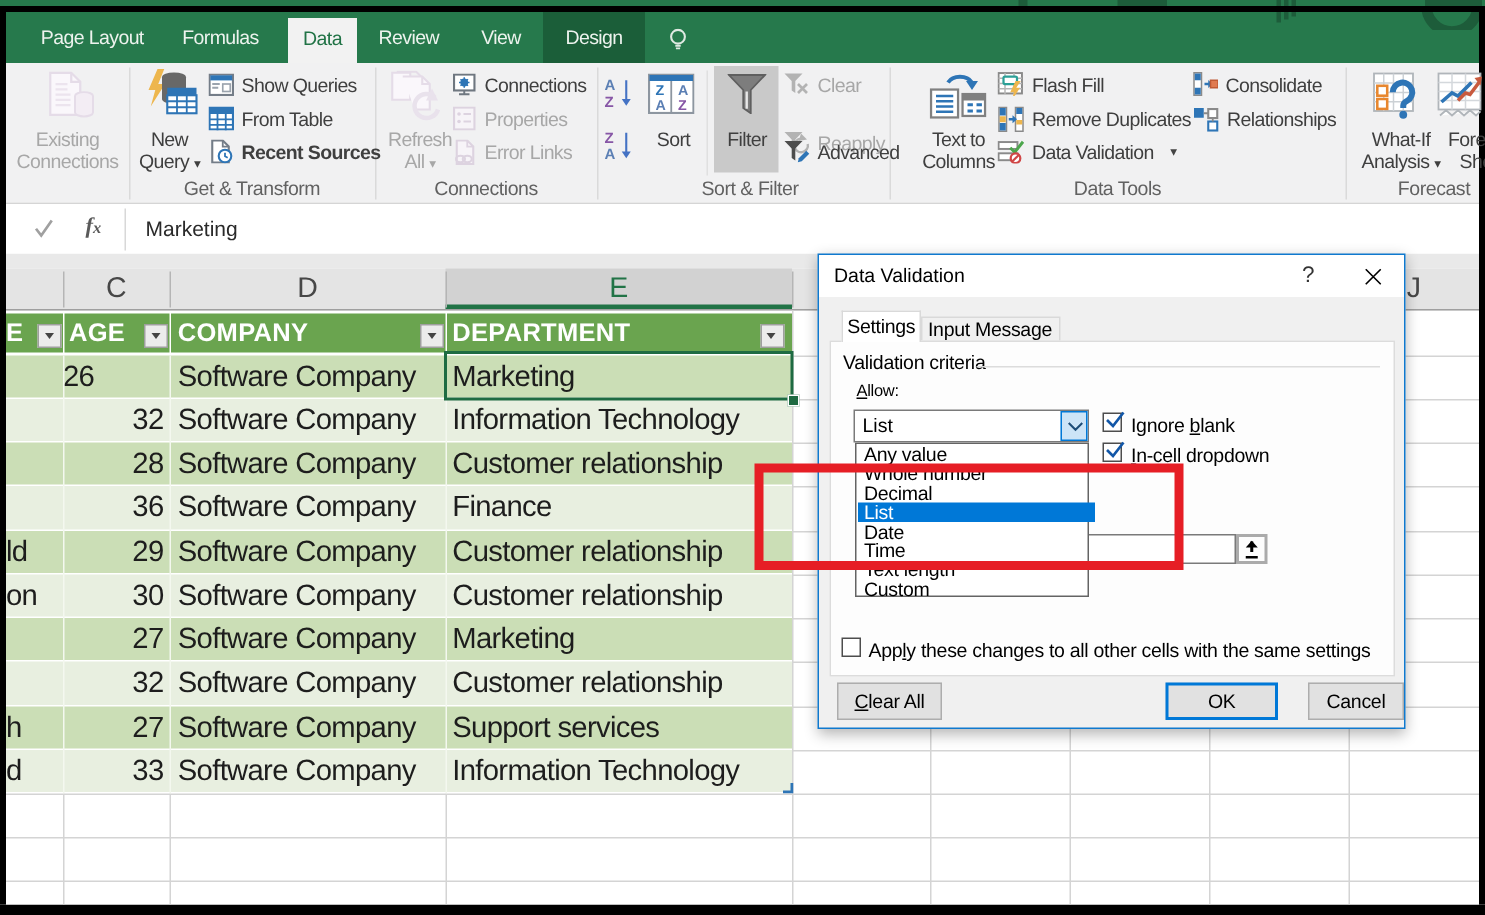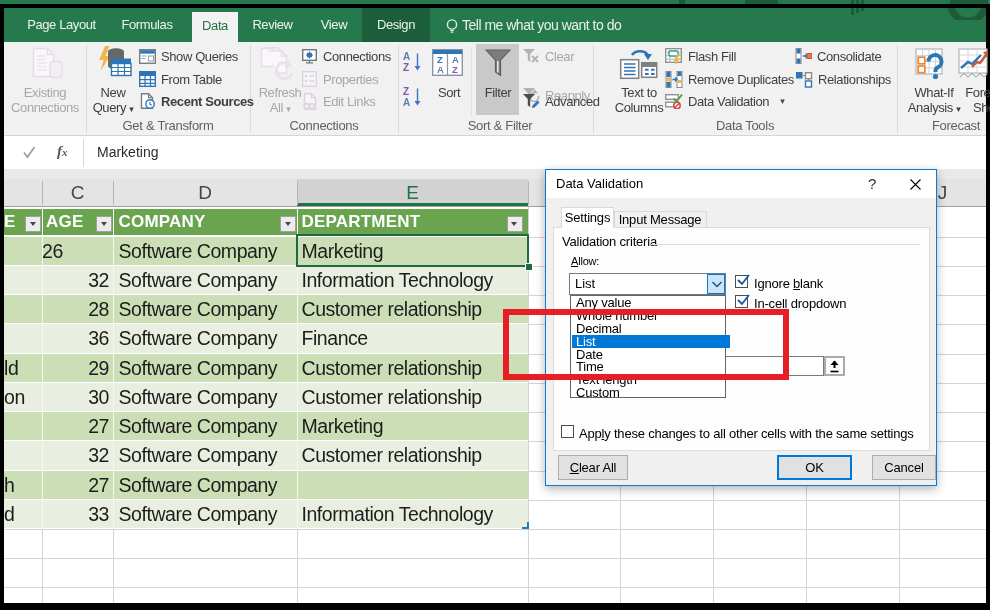--- a/index.html
+++ b/index.html
@@ -100,21 +100,20 @@
   <div class="tab" style="left:22px;width:71px;">Page Layout</div>
   <div class="tab" style="left:114px;width:58px;">Formulas</div>
   <div class="tab" id="tab-data" style="left:188px;width:46px;">Data</div>
   <div class="tab" style="left:241px;width:55px;">Review</div>
   <div class="tab" style="left:309px;width:42px;">View</div>
   <div class="tab" id="tab-design" style="left:358px;width:68px;">Design</div>
   <svg style="position:absolute;left:441px;top:11px;" width="14" height="15" viewBox="0 0 14 15">
     <circle cx="7" cy="5.5" r="4.6" fill="none" stroke="#dfe9e2" stroke-width="1.4"></circle>
     <path d="M5.2 11.5h3.6M5.6 13.2h2.8" stroke="#dfe9e2" stroke-width="1.2" fill="none"></path>
   </svg>
-  <div id="tellme" style="left:458px;">Tell me what you want to do</div>
   <svg style="position:absolute;left:940px;top:0;" width="42" height="12" viewBox="0 0 42 12">
     <circle cx="24" cy="-4" r="17" fill="none" stroke="#1d5c3a" stroke-width="7"></circle>
   </svg>
   <div style="position:absolute;left:847px;top:0;width:3px;height:7px;background:#1d5c3a;"></div>
   <div style="position:absolute;left:852px;top:0;width:3px;height:5px;background:#1d5c3a;"></div>
   <div style="position:absolute;left:857px;top:0;width:3px;height:3px;background:#1d5c3a;"></div>
 </div>
 <div class="abs" id="ribbon">
   <div class="rsep" style="left:82px;"></div>
   <div class="rsep" style="left:246px;"></div>
@@ -211,21 +210,21 @@
     </svg>
       <span>Properties</span>
   </div>
   <div class="rsmall dis" style="left:297px;top:50px;">
     <svg width="17" height="17" viewBox="0 0 17 17">
       <path d="M3.5 0.7h7l4 4v11.6h-11z" fill="#f7f4f8" stroke="#ddd3e0" stroke-width="1.4"></path>
       <path d="M10.5 0.7v4h4" fill="none" stroke="#ddd3e0" stroke-width="1.2"></path>
       <ellipse cx="6" cy="13" rx="3" ry="2.2" fill="none" stroke="#ddd3e0" stroke-width="1.4"></ellipse>
       <ellipse cx="10.5" cy="13" rx="3" ry="2.2" fill="none" stroke="#ddd3e0" stroke-width="1.4"></ellipse>
     </svg>
-      <span>Edit Links</span>
+      <span>Error Links</span>
   </div>
 
   <svg style="position:absolute;left:399px;top:9px;" width="22" height="21" viewBox="0 0 22 21">
     <text x="0" y="9" font-size="10" font-weight="bold" fill="#5b7fb4" font-family="Liberation Sans">A</text>
     <text x="0" y="20" font-size="10" font-weight="bold" fill="#8756a6" font-family="Liberation Sans">Z</text>
     <path d="M14.5 2.5v13.5" stroke="#4472c4" stroke-width="1.4"></path>
     <polygon points="11.5,15 17.5,15 14.5,19.5" fill="#4472c4"></polygon>
   </svg>
   <svg style="position:absolute;left:399px;top:44px;" width="22" height="21" viewBox="0 0 22 21">
     <text x="0" y="9" font-size="10" font-weight="bold" fill="#8756a6" font-family="Liberation Sans">Z</text>
@@ -470,20 +469,21 @@
   <div class="ct" style="left:297.5px;top:213.9px;">Customer relationship</div>
   <div class="ct" style="left:38px;top:243.1px;width:67px;text-align:right;">27</div>
   <div class="ct" style="left:114.5px;top:243.1px;">Software Company</div>
   <div class="ct" style="left:297.5px;top:243.1px;">Marketing</div>
   <div class="ct" style="left:38px;top:272.3px;width:67px;text-align:right;">32</div>
   <div class="ct" style="left:114.5px;top:272.3px;">Software Company</div>
   <div class="ct" style="left:297.5px;top:272.3px;">Customer relationship</div>
   <div class="ct" style="left:0px;top:301.6px;">h</div>
   <div class="ct" style="left:38px;top:301.6px;width:67px;text-align:right;">27</div>
   <div class="ct" style="left:114.5px;top:301.6px;">Software Company</div>
+  <div class="ct" style="left:297.5px;top:301.6px;">Support services</div>
   <div class="ct" style="left:0px;top:330.8px;">d</div>
   <div class="ct" style="left:38px;top:330.8px;width:67px;text-align:right;">33</div>
   <div class="ct" style="left:114.5px;top:330.8px;">Software Company</div>
   <div class="ct" style="left:297.5px;top:330.8px;">Information Technology</div>
 
   <div style="position:absolute;left:38px;top:67.7px;width:1px;height:292.3px;background:#f4f8ef;"></div>
   <div style="position:absolute;left:109px;top:67.7px;width:1px;height:292.3px;background:#f4f8ef;"></div>
   <div style="position:absolute;left:293px;top:67.7px;width:1px;height:292.3px;background:#f4f8ef;"></div>
 
   <div style="position:absolute;left:292px;top:65px;width:233px;height:33px;border:2.5px solid #1e6b42;box-sizing:border-box;"></div>

